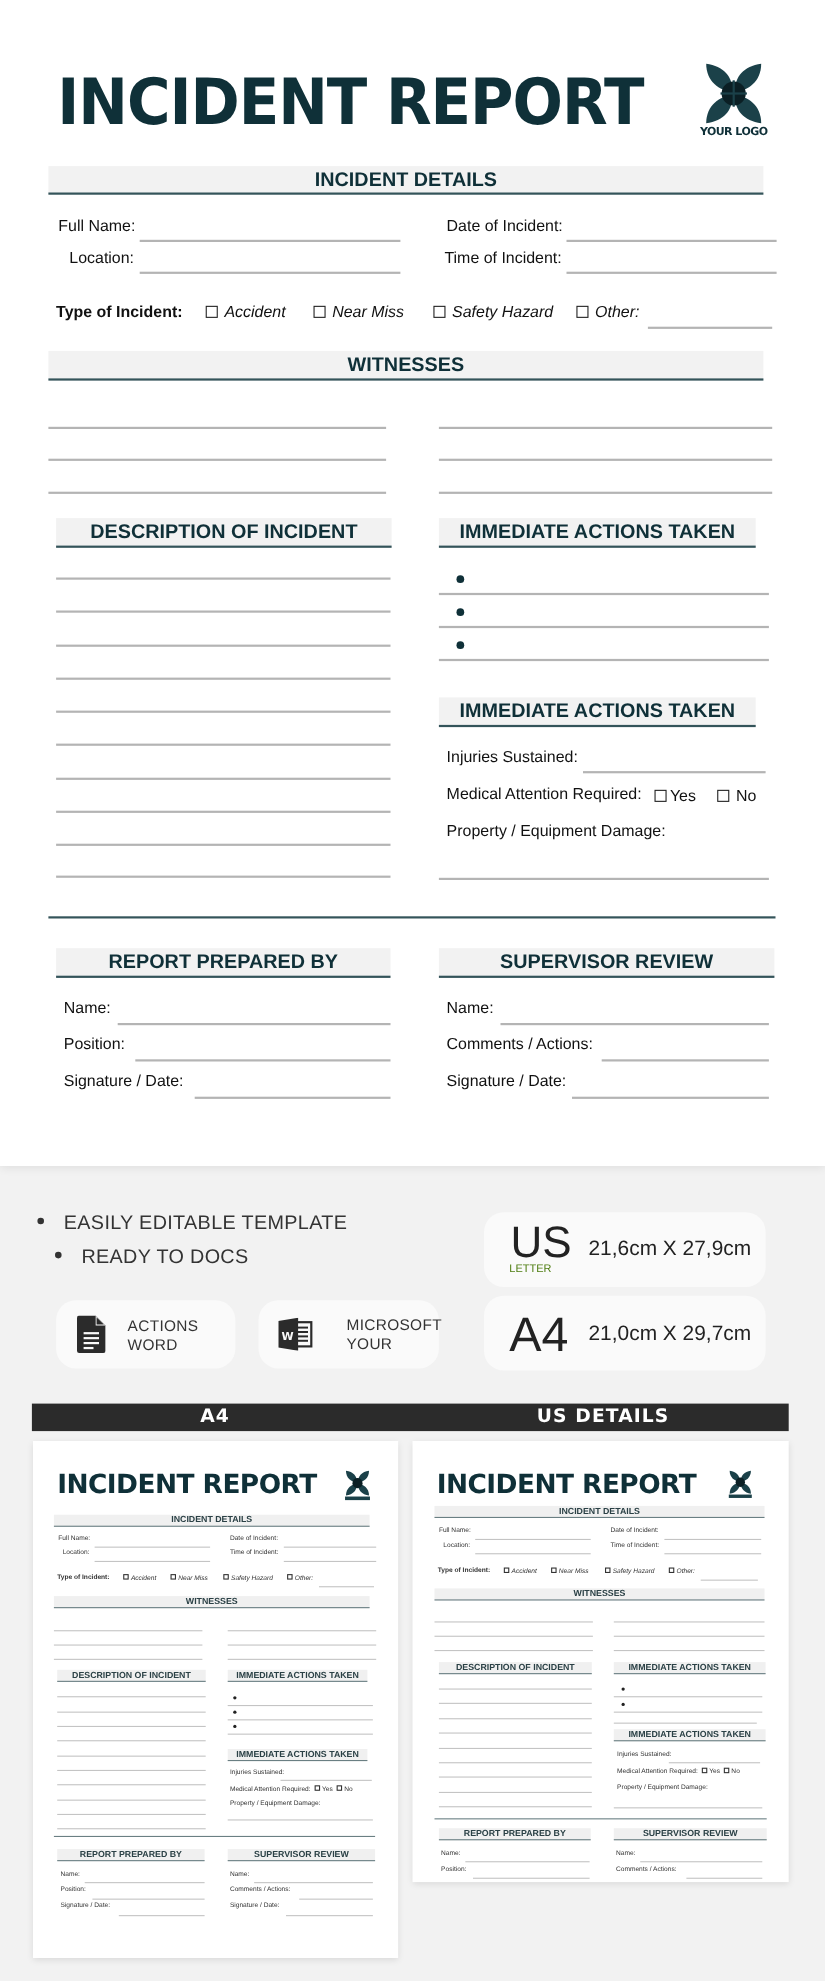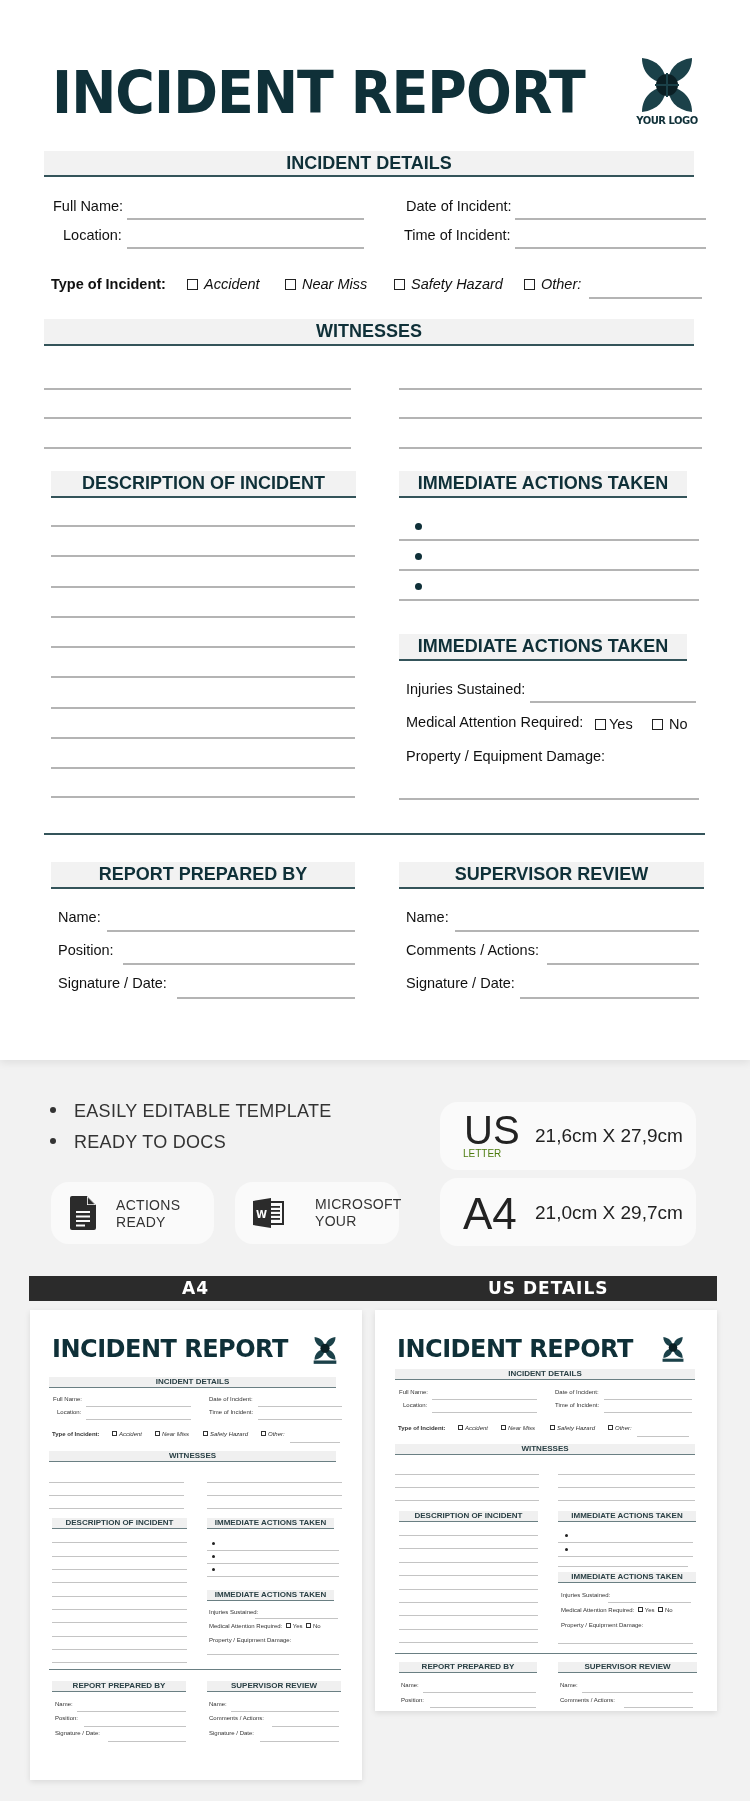--- a/index.html
+++ b/index.html
@@ -136,36 +136,36 @@
 
   <div class="sec-head" style="left:399px; top:862px; width:305px; height:27px; line-height:24px;">SUPERVISOR REVIEW</div>
   <div class="lbl" style="left:406px; top:909px;">Name:</div>
   <div class="rule" style="left:455px; top:930px; width:244px;"></div>
   <div class="lbl" style="left:406px; top:942px;">Comments / Actions:</div>
   <div class="rule" style="left:547px; top:963px; width:152px;"></div>
   <div class="lbl" style="left:406px; top:975px;">Signature / Date:</div>
   <div class="rule" style="left:520px; top:997px; width:179px;"></div>
 </div>
 
-<div class="feat" style="left:50px; top:1101px;"><span class="dot"></span><span>EASILY EDITABLE TEMPLATE</span></div>
+<div class="feat" style="left:34px; top:1101px;"><span class="dot"></span><span>EASILY EDITABLE TEMPLATE</span></div>
 <div class="feat" style="left:50px; top:1132px;"><span class="dot"></span><span>READY TO DOCS</span></div>
 
 <div class="pill" style="left:51px; top:1182px; width:163px; height:62px;">
   <svg width="26" height="34" viewBox="0 0 26 34" style="position:absolute;left:19px;top:14px;">
     <path d="M2 0 H17 L26 9 V32 Q26 34 24 34 H2 Q0 34 0 32 V2 Q0 0 2 0 Z" fill="#2b2b2b"></path>
     <path d="M17 0 V9 H26 Z" fill="#fafafa"></path>
     <path d="M17.8 1.5 V8.2 H24.5 Z" fill="#2b2b2b"></path>
     <rect x="6" y="15" width="14" height="2" fill="#fafafa"></rect>
     <rect x="6" y="19.5" width="14" height="2" fill="#fafafa"></rect>
     <rect x="6" y="24" width="14" height="2" fill="#fafafa"></rect>
     <rect x="6" y="28.5" width="9" height="2" fill="#fafafa"></rect>
   </svg>
   <div class="pill-txt" style="left:65px; top:15px;">
     <div>ACTIONS</div>
-      <div>READY</div>
+      <div>WORD</div>
   </div>
 </div>
 
 <div class="pill" style="left:235px; top:1182px; width:164px; height:62px;">
   <svg width="32" height="30" viewBox="0 0 32 30" style="position:absolute;left:18px;top:16px;">
     <rect x="12" y="4" width="18" height="22" fill="#fafafa" stroke="#2b2b2b" stroke-width="2"></rect>
     <rect x="16" y="8" width="11" height="1.8" fill="#2b2b2b"></rect>
     <rect x="16" y="12" width="11" height="1.8" fill="#2b2b2b"></rect>
     <rect x="16" y="16" width="11" height="1.8" fill="#2b2b2b"></rect>
     <rect x="16" y="20" width="11" height="1.8" fill="#2b2b2b"></rect>

